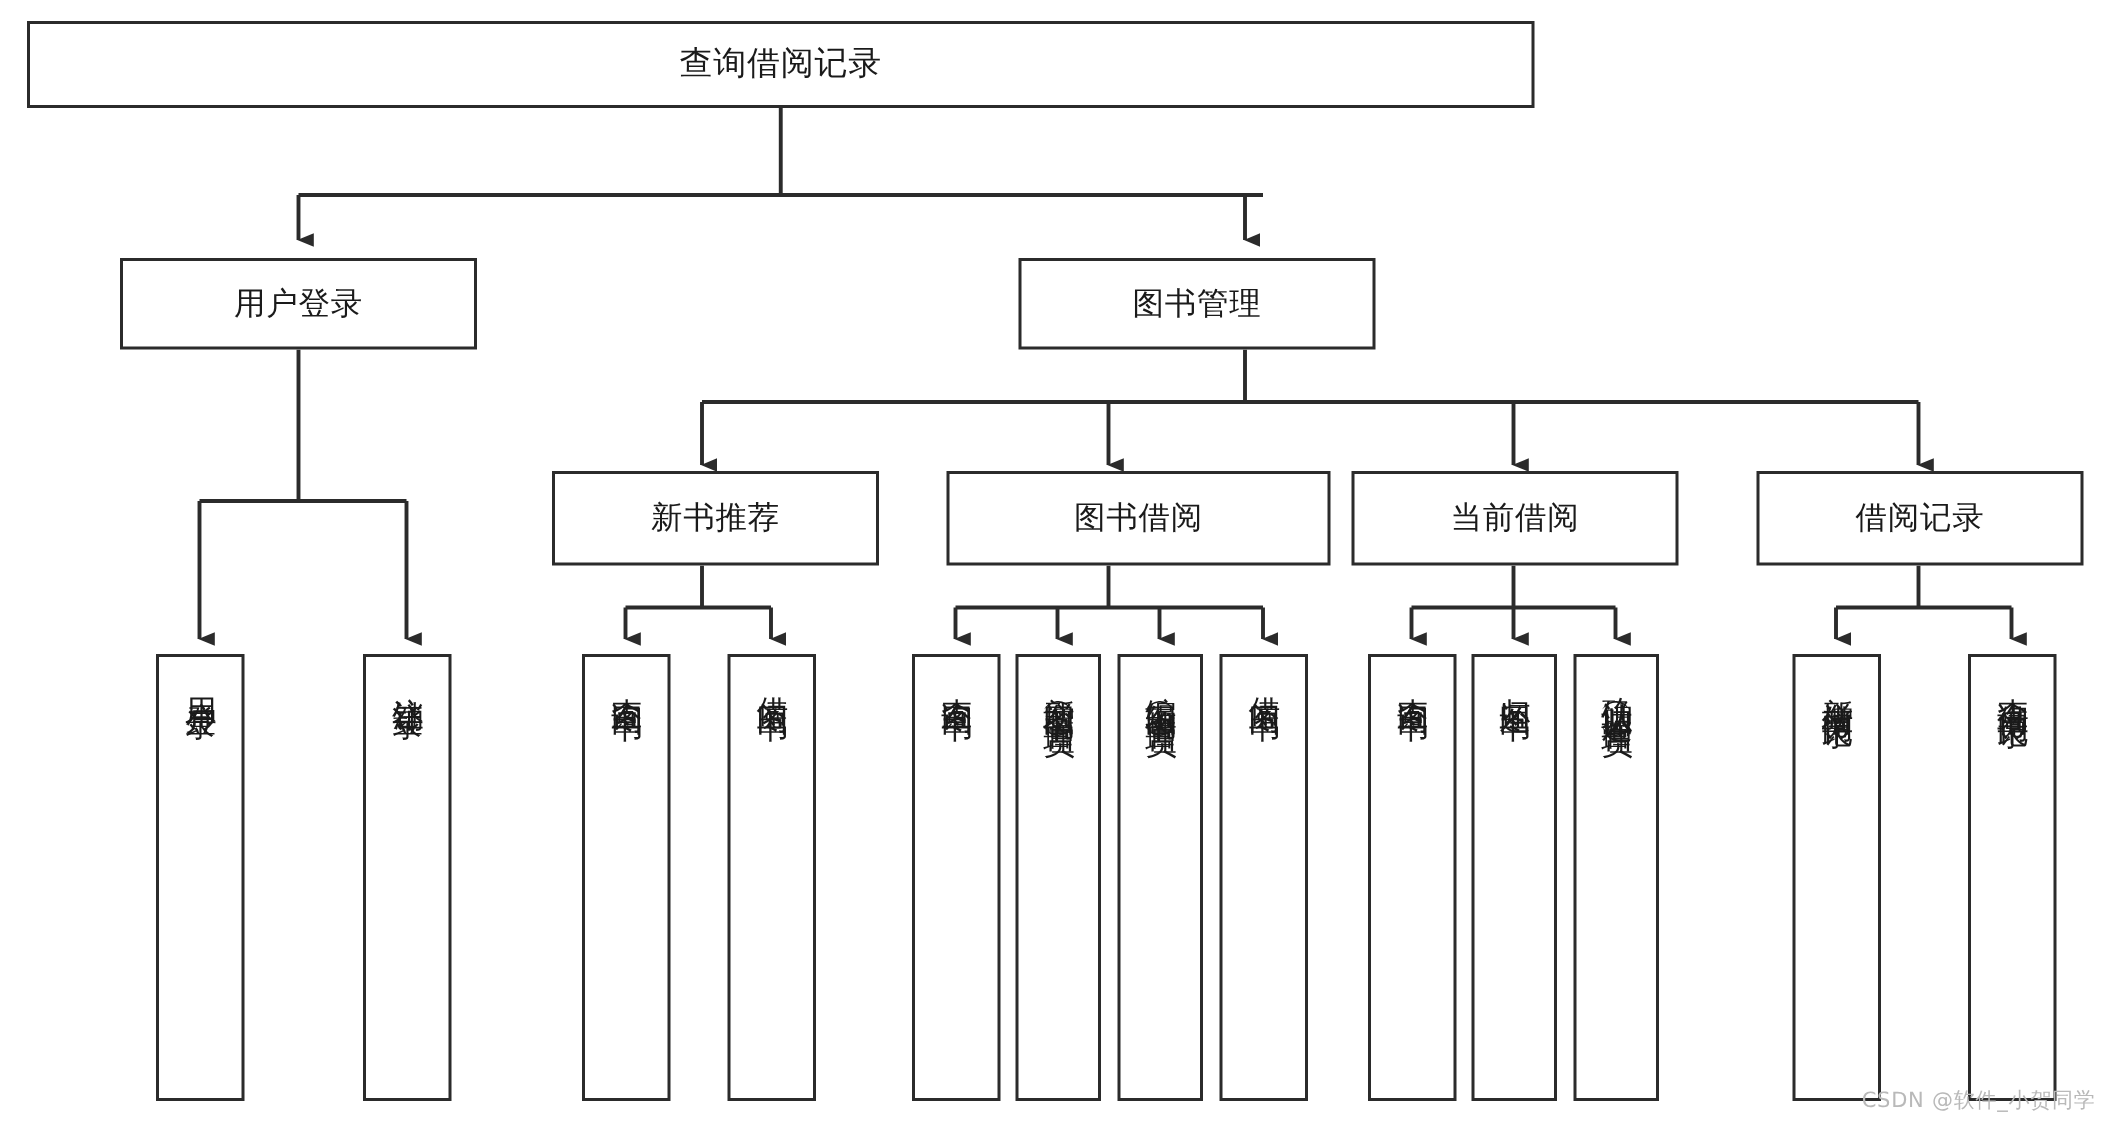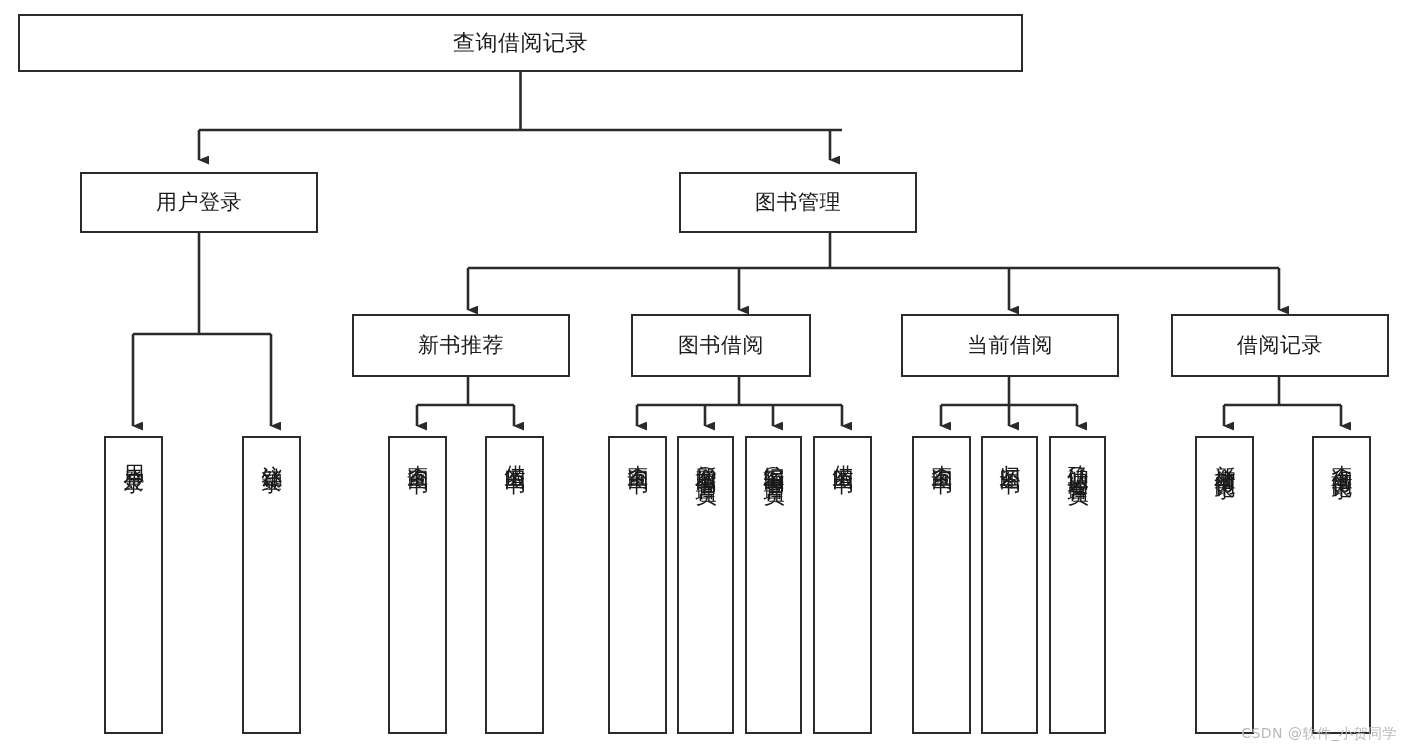--- a/index.html
+++ b/index.html
@@ -137,25 +137,25 @@
   </div>
 
   <div class="node-box node-h" style="left:80px; top:172px; width:238px; height:61px;">
     <span class="node-label">用户登录</span>
   </div>
 
   <div class="node-box node-h" style="left:679px; top:172px; width:238px; height:61px;">
     <span class="node-label">图书管理</span>
   </div>
 
-  <div class="node-box node-h" style="left:352px; top:314px; width:218px; height:63px;">
+  <div class="node-box node-h" style="left:368px; top:314px; width:218px; height:63px;">
     <span class="node-label">新书推荐</span>
   </div>
 
-  <div class="node-box node-h" style="left:631px; top:314px; width:180px; height:63px;justify-content:center;">
+  <div class="node-box node-h" style="left:631px; top:314px; width:256px; height:63px;justify-content:center;">
     <span class="node-label">图书借阅</span>
   </div>
 
   <div class="node-box node-h" style="left:1171px; top:314px; width:218px; height:63px;">
     <span class="node-label">借阅记录</span>
   </div>
 
   <div class="node-box node-h" style="left:901px; top:314px; width:218px; height:63px;">
     <span class="node-label">当前借阅</span>
   </div>

